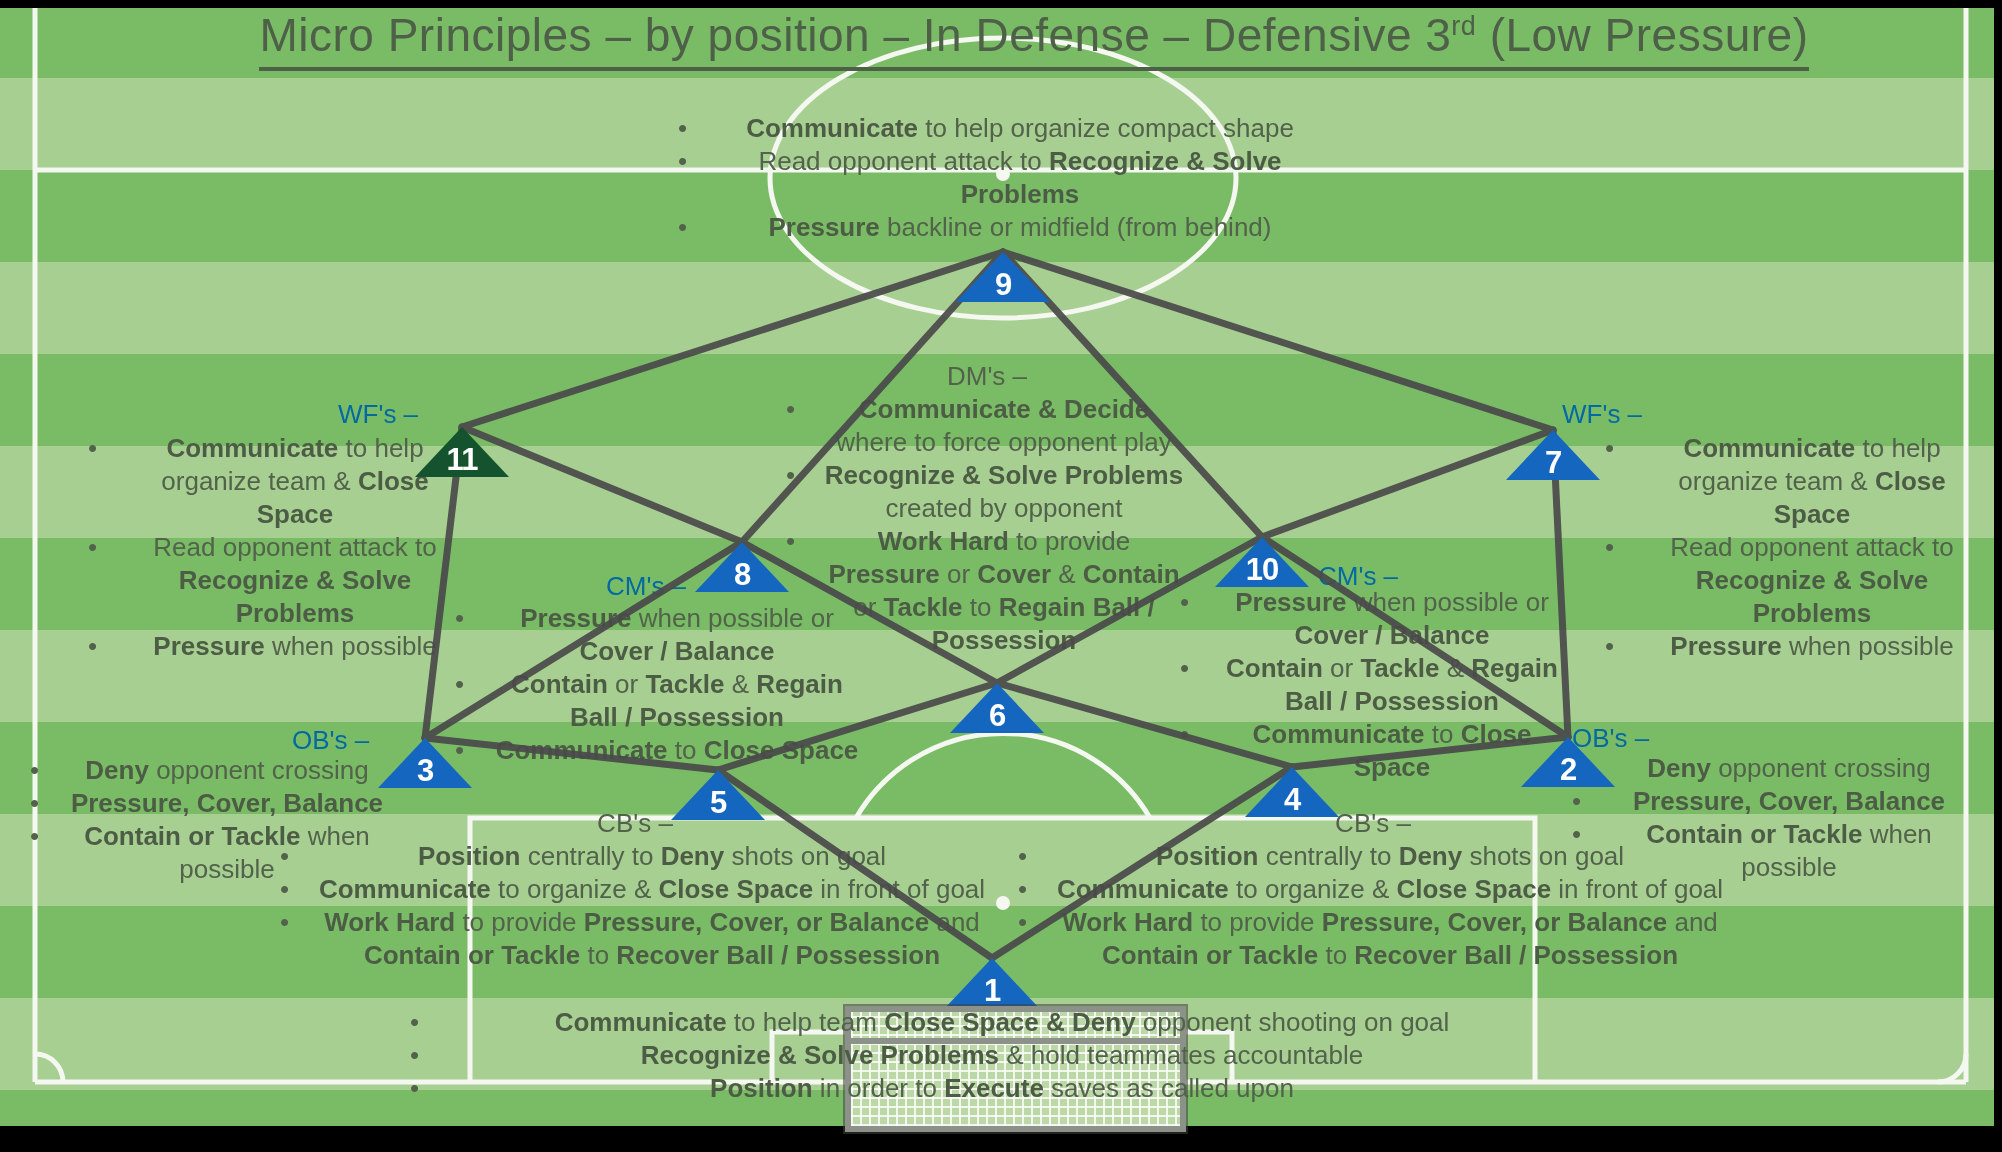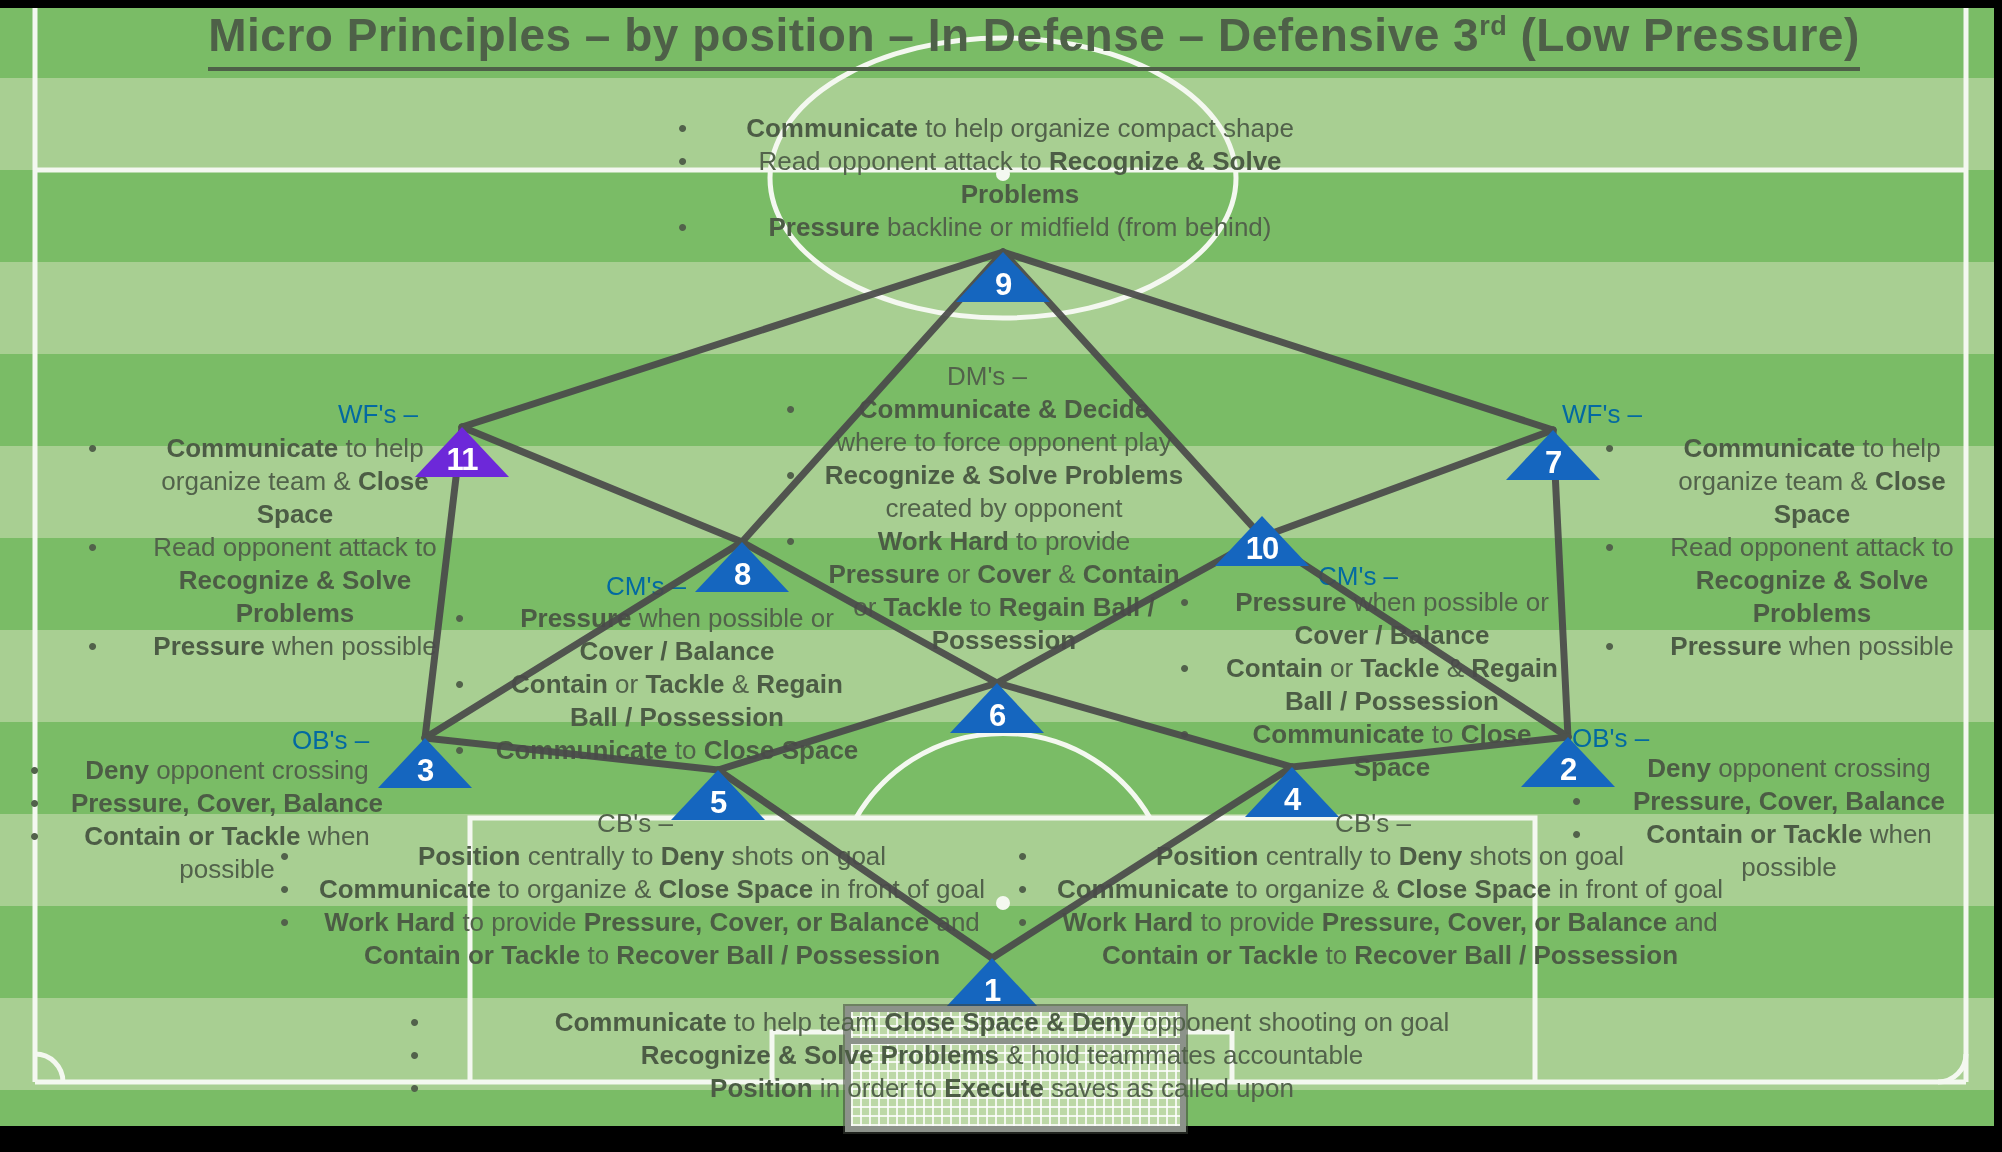--- a/index.html
+++ b/index.html
@@ -10,21 +10,21 @@
   #page{position:absolute;inset:0;}
   #field{
     position:absolute;left:0;top:8px;width:1994px;height:1118px;
     background-image:repeating-linear-gradient(180deg,#7abc66 0 92px,#a8cf92 92px 184px);
     background-position:0 -22px;
   }
   #fieldlines{position:absolute;left:0;top:0;z-index:1;}
   #edges{position:absolute;left:0;top:0;z-index:3;}
   .title{
     position:absolute;top:8px;left:0;width:1994px;text-align:center;z-index:7;
-    font-size:46px;color:#4e6048;letter-spacing:0.5px;font-weight:bold;
+    font-size:46px;color:#4e6048;letter-spacing:0.5px;
   }
   .title-inner{
     display:inline-block;margin-left:74px;border-bottom:4px solid #4e6048;padding-bottom:5px;
   }
   .title sup{font-size:27px;vertical-align:super;line-height:0;}
   .block{
     position:absolute;z-index:2;color:#52624b;font-size:26px;line-height:33px;
   }
   .block b{font-weight:bold;color:#4c5c45;}
   .bh{text-align:center;}
@@ -100,30 +100,30 @@
     <div class="bar"></div>
   </div>
 
   <div class="title">
     <span class="title-inner"><span>Micro Principles – by position – In Defense – Defensive 3</span><sup>rd</sup><span> (Low Pressure)</span></span>
   </div>
 
 <div class="tri" style="left: 956px; top: 252px; background: rgb(21, 102, 191);">
       <span>9</span>
     </div>
-    <div class="tri" style="left: 415px; top: 427px; background: #6d28d9;">
+    <div class="tri" style="left: 415px; top: 427px; background: #14532d;">
       <span>11</span>
     </div>
     <div class="tri" style="left: 1506px; top: 430px; background: rgb(21, 102, 191);">
       <span>7</span>
     </div>
     <div class="tri" style="left: 695px; top: 542px; background: rgb(21, 102, 191);">
       <span>8</span>
     </div>
-    <div class="tri" style="left: 1215px; top: 516px; background: rgb(21, 102, 191);">
+    <div class="tri" style="left: 1215px; top: 537px; background: rgb(21, 102, 191);">
       <span>10</span>
     </div>
     <div class="tri" style="left: 950px; top: 683px; background: rgb(21, 102, 191);">
       <span>6</span>
     </div>
     <div class="tri" style="left: 378px; top: 738px; background: rgb(21, 102, 191);">
       <span>3</span>
     </div>
     <div class="tri" style="left: 1521px; top: 737px; background: rgb(21, 102, 191);">
       <span>2</span>

